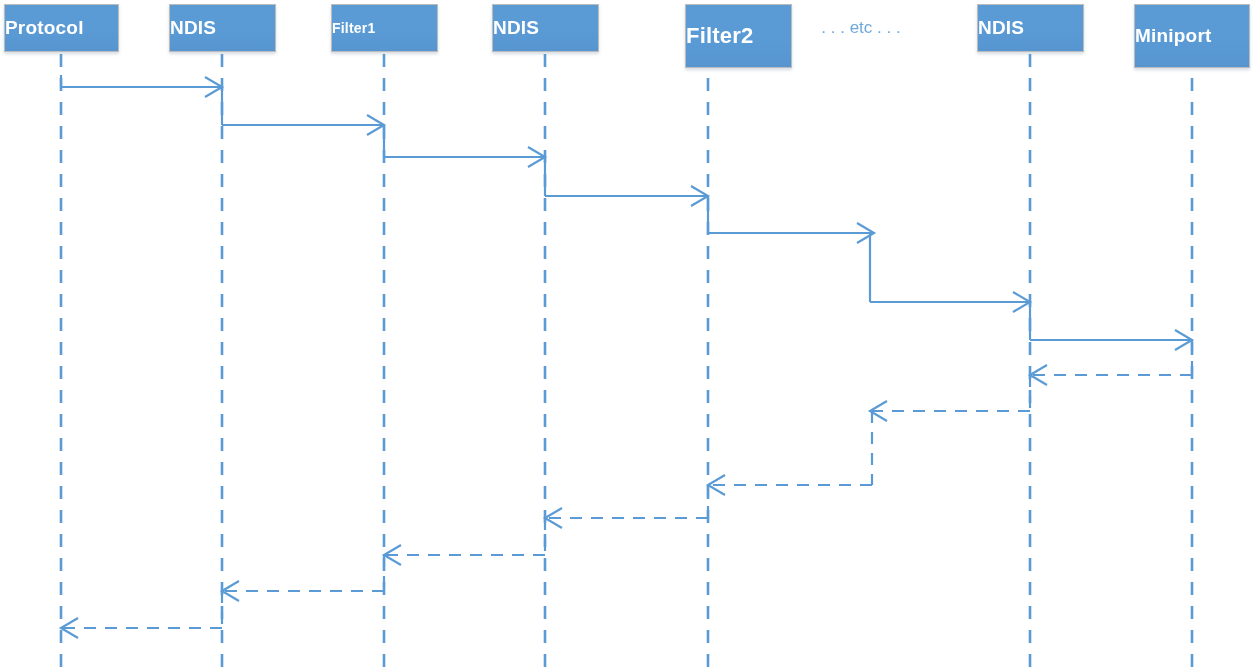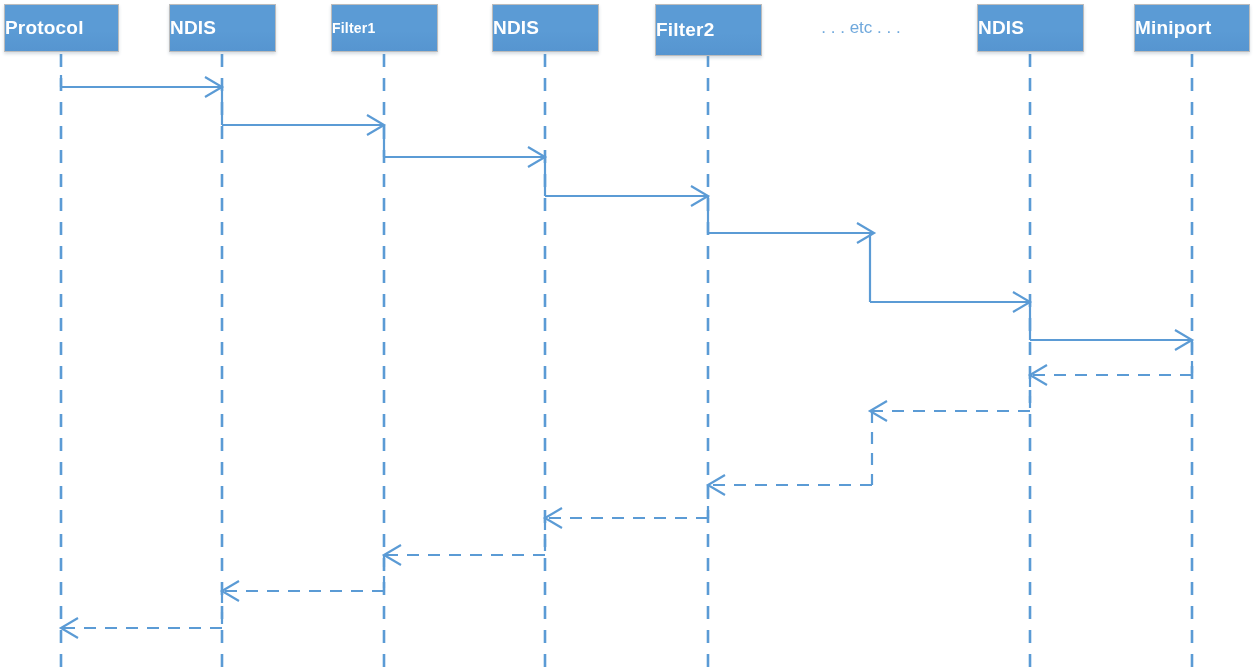--- a/index.html
+++ b/index.html
@@ -177,25 +177,25 @@
       </div>
       <div class="actor-box" style="left: 169px; top: 4px; width: 107px; height: 48px; font-size: 19px;">
         <span class="actor-label">NDIS</span>
       </div>
       <div class="actor-box" style="left: 331px; top: 4px; width: 107px; height: 48px; font-size: 14px;">
         <span class="actor-label">Filter1</span>
       </div>
       <div class="actor-box" style="left: 492px; top: 4px; width: 107px; height: 48px; font-size: 19px;">
         <span class="actor-label">NDIS</span>
       </div>
-      <div class="actor-box" style="left: 655px; top: 4px; width: 107px; height: 52px; font-size: 19px;">
+      <div class="actor-box" style="left: 685px; top: 4px; width: 107px; height: 64px; font-size: 22px;">
         <span class="actor-label">Filter2</span>
       </div>
       <div class="etc-label" style="left: 800px; top: 4px; width: 122px; height: 48px; font-size: 17px;">. . . etc . . .</div>
       <div class="actor-box" style="left: 977px; top: 4px; width: 107px; height: 48px; font-size: 19px;">
         <span class="actor-label">NDIS</span>
       </div>
-      <div class="actor-box" style="left: 1134px; top: 4px; width: 116px; height: 48px; font-size: 19px;">
+      <div class="actor-box" style="left: 1134px; top: 4px; width: 116px; height: 64px; font-size: 19px;">
         <span class="actor-label">Miniport</span>
       </div>
     </div>
 
 </div>
 
 </body></html>

